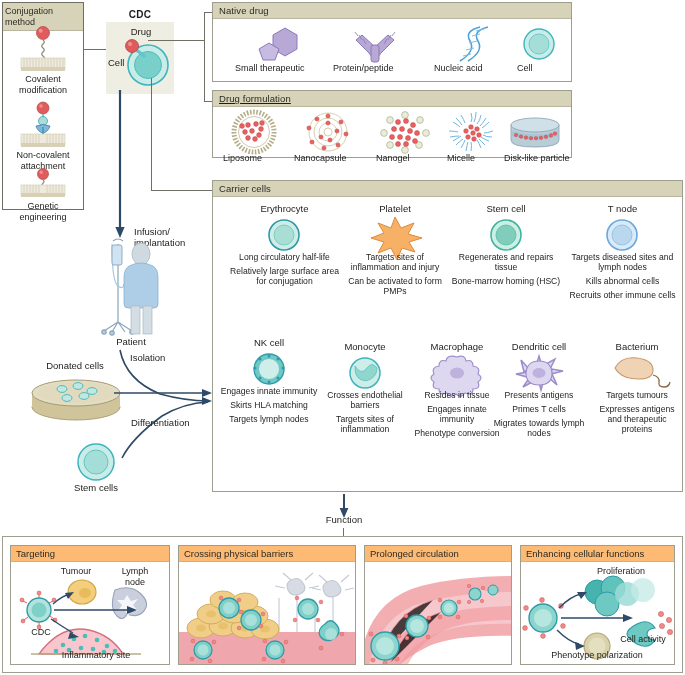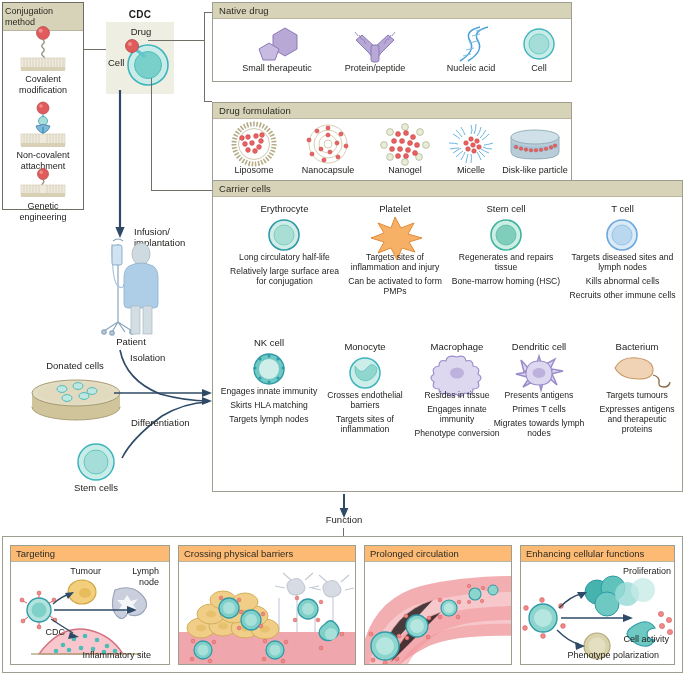--- a/index.html
+++ b/index.html
@@ -4,42 +4,42 @@
 <style>
   html,body{margin:0;padding:0;background:#ffffff;}
   body{width:685px;height:675px;position:relative;overflow:hidden;
        font-family:"Liberation Sans","DejaVu Sans",sans-serif;color:#1d1d1b;}
   .abs{position:absolute;}
   .panel{position:absolute;border:1px solid #9e9e8e;background:#ffffff;box-sizing:border-box;}
   .panel-hd{background:#d7d3b9;color:#2b2b22;font-size:9.5px;
             padding:2px 16px 2px 6px;box-sizing:border-box;border-bottom:1px solid #b9b5a0;
             letter-spacing:.1px;}
   .ctr{text-align:center;}
-  .lbl{font-size:9px;line-height:10.5px;color:#1d1d1b;text-align:center;}
+  .lbl{font-size:9px;line-height:10.5px;color:#1d1d1b;margin-left:8px;}
   .title{font-size:9.5px;line-height:11px;text-align:center;color:#1d1d1b;}
   .desc{font-size:8.6px;line-height:10px;text-align:center;color:#1d1d1b;}
   .desc p{margin:0 0 4px 0;}
   .sidebar{position:absolute;left:2px;top:2px;width:82px;height:208px;
            border:1px solid #6e6e62;background:#fff;box-sizing:border-box;}
   .sb-hd{background:#d7d3b9;font-size:9px;line-height:10.5px;text-align:left;
          padding:3px 2px;color:#2b2b22;border-bottom:1px solid #b9b5a0;}
   .sb-lbl{font-size:9px;line-height:10.5px;text-align:center;margin-top:1px;}
   .cdcbox{position:absolute;left:106px;top:22px;width:68px;height:72px;background:#eeeee2;}
   .cdc-title{position:absolute;left:106px;top:9px;width:68px;text-align:center;
              font-size:10px;font-weight:bold;letter-spacing:.3px;}
   .line{position:absolute;background:#6f6f66;}
   .vline{width:1px;}
   .hline{height:1px;}
   svg{display:block;overflow:visible;}
   .fnbox{position:absolute;border:1px solid #9e9e8e;box-sizing:border-box;background:#fff;}
   .fn-hd{background:#fdba74;font-size:9.5px;padding:2px 0 2px 5px;color:#2b2b22;
          border-bottom:1px solid #b9b5a0;box-sizing:border-box;}
   .outer{position:absolute;left:2px;top:536px;width:681px;height:137px;
          border:1px solid #9e9e8e;box-sizing:border-box;}
-  .ttl-sm{font-size:9px;line-height:10.5px;text-align:right;}
+  .ttl-sm{font-size:9px;line-height:10.5px;text-align:center;}
 </style>
 </head>
 <body>
 
 <div class="sidebar">
   <div class="sb-hd">Conjugation method</div>
 
   <div class="abs" style="left:0;top:22px;width:80px;">
     <svg width="80" height="48">
       <circle cx="40" cy="8" r="6.5" fill="#e05c5c" stroke="#b64545" stroke-width=".7"></circle>
@@ -243,21 +243,21 @@
   </div>
   <div class="abs" style="left:296px;top:20px;width:60px;">
     <svg width="60" height="40">
       <circle cx="30" cy="21" r="15" fill="#c9ece8" stroke="#3fb4bd" stroke-width="1.4"></circle>
       <circle cx="30" cy="21" r="10" fill="#a5ded9" stroke="#59c4c0" stroke-width=".8"></circle>
     </svg>
     <div class="lbl">Cell</div>
   </div>
 </div>
 
-<div class="panel" style="left:212px;top:102px;width:360px;height:80px;">
+<div class="panel" style="left:212px;top:90px;width:360px;height:68px;text-decoration:underline;">
   <div class="panel-hd">Drug formulation</div>
   <div class="abs" style="left:2px;top:20px;width:78px;">
     <svg width="78" height="42">
       <circle cx="39" cy="21" r="20" fill="none" stroke="#b5ad87" stroke-width="5" stroke-dasharray="1.6 1.6"></circle>
       <circle cx="39" cy="21" r="15.5" fill="#fff" stroke="#cfc9ad" stroke-width="1"></circle>
       <g fill="#e8605f" stroke="#c24444" stroke-width=".5">
         <circle cx="33" cy="14" r="2.4"></circle>
           <circle cx="41" cy="13" r="2.4"></circle>
         <circle cx="46" cy="18" r="2.4"></circle>
           <circle cx="30" cy="21" r="2.4"></circle>
@@ -415,21 +415,21 @@
       <circle cx="55" cy="21" r="15" fill="#cdeee4" stroke="#3fb49f" stroke-width="1.6"></circle>
       <circle cx="55" cy="21" r="10" fill="#7fcdba" stroke="#55bda6" stroke-width=".8"></circle>
     </svg>
     <div class="desc">
       <p>Regenerates and repairs tissue</p>
       <p>Bone-marrow homing (HSC)</p>
     </div>
   </div>
 
   <div class="abs" style="left:352px;top:22px;width:115px;">
-    <div class="title">T cell</div>
+    <div class="title">T node</div>
     <svg width="115" height="38">
       <circle cx="57" cy="21" r="15" fill="#dbeaf7" stroke="#6aa8dd" stroke-width="1.6"></circle>
       <circle cx="57" cy="21" r="10" fill="#b9d8f0" stroke="#88badf" stroke-width=".8"></circle>
     </svg>
     <div class="desc">
       <p>Targets diseased sites and lymph nodes</p>
       <p>Kills abnormal cells</p>
       <p>Recruits other immune cells</p>
     </div>
   </div>

